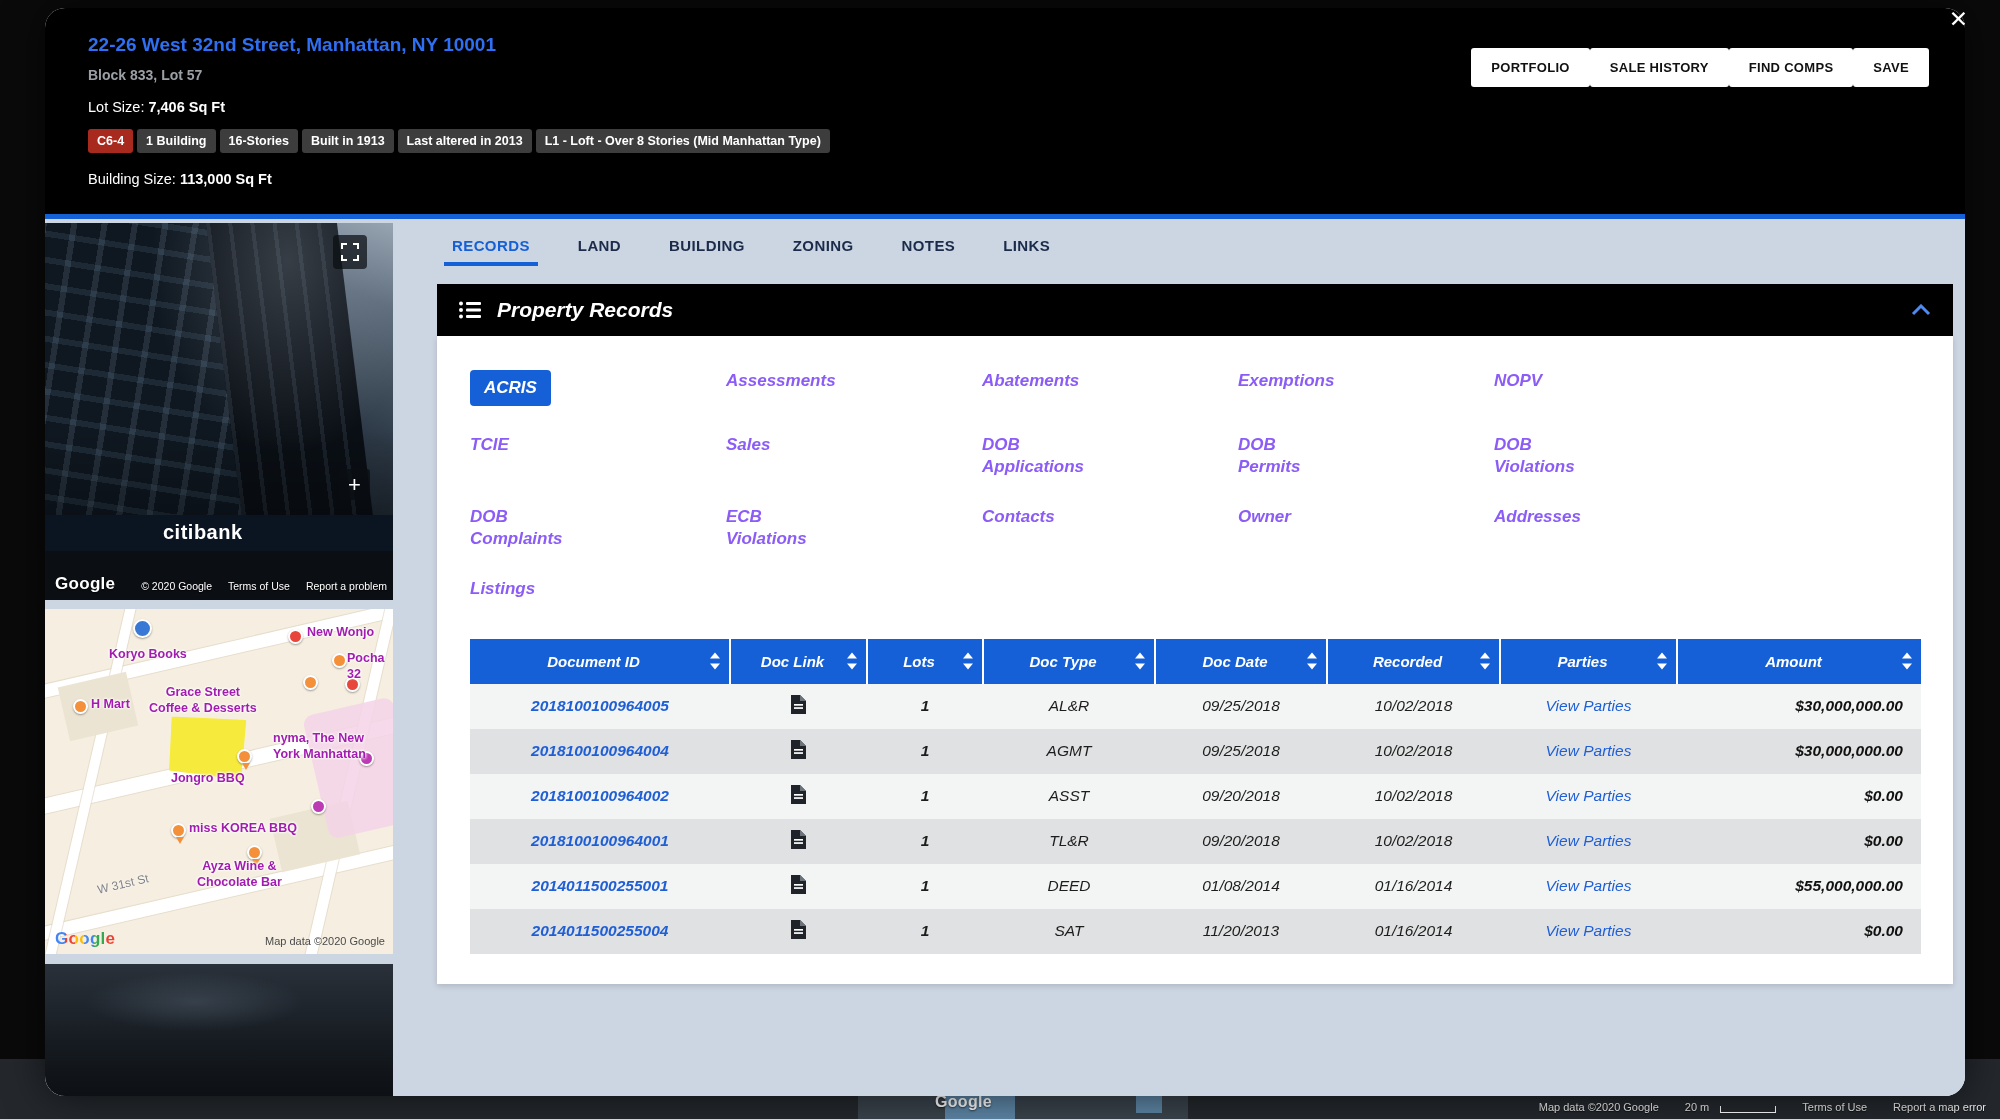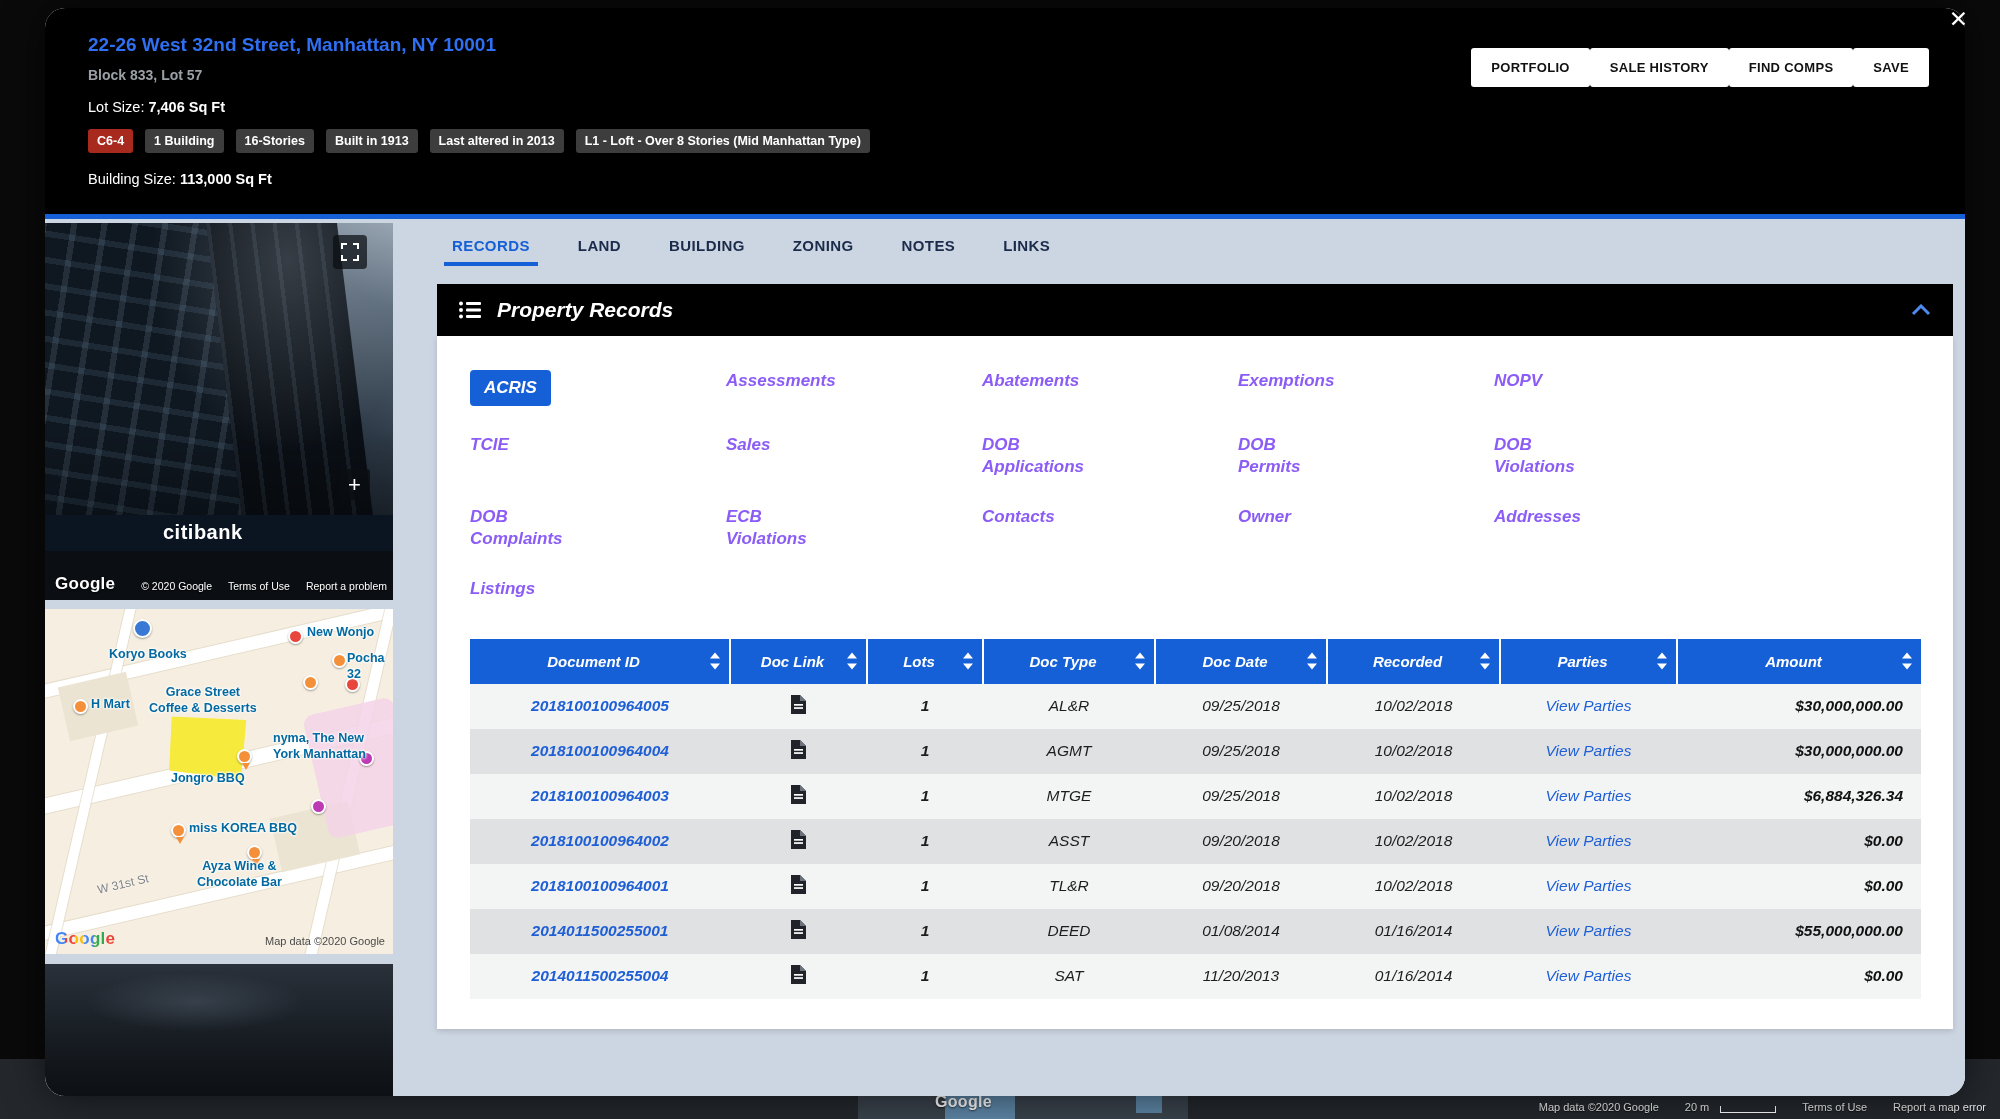--- a/index.html
+++ b/index.html
@@ -21,21 +21,21 @@
 
   
   .modal { position:absolute; left:45px; top:8px; width:1920px; height:1088px; background:#fff; border-radius:20px; overflow:hidden; display:flex; flex-direction:column; box-shadow:0 0 40px rgba(0,0,0,.6); }
 
   
   .hd { position:relative; background:#000; height:206px; padding:26px 36px 0 43px; flex:none; }
   .hd-title { color:#2f6ff2; font-size:19px; font-weight:700; margin-bottom:11px; }
   .hd-blocklot { color:#9aa0a6; font-size:14px; font-weight:700; margin-bottom:16px; }
   .hd-line { color:#fff; font-size:14.5px; margin-bottom:14px; }
   .hd-line b { font-weight:700; }
-  .hd-tags { display:flex; gap:12px; margin-bottom:18px;text-align:right; }
+  .hd-tags { display:flex; gap:4px; margin-bottom:18px;text-align:right; }
   .tagchip { background:#3d3d3d; color:#fff; font-size:12.5px; font-weight:700; padding:5px 9px; border-radius:3px; white-space:nowrap; }
   .tagchip.red { background:#a8291e; }
   .hd-buttons { position:absolute; top:40px; right:36px; display:flex; }
   .hd-btn { background:#fff; color:#111; border:none; font-family:inherit; font-size:13px; font-weight:700; letter-spacing:.3px; padding:12px 20px; border-radius:3px; cursor:pointer; white-space:nowrap; }
   .blue-divider { height:5px; background:#1560d6; flex:none; }
 
   
   .mbody { flex:1; display:flex; background:#ccd5e2; overflow:hidden; }
 
   
@@ -60,21 +60,21 @@
   .map { position:relative; margin-top:9px; height:345px; background:#f6efe1; overflow:hidden; cursor:grab; }
   .road { position:absolute; background:#fff; box-shadow:0 0 0 1px rgba(220,210,190,.6); }
   .road.r1 { left:-40px; top:34px; width:440px; height:13px; transform:rotate(-13deg); }
   .road.r2 { left:-40px; top:148px; width:440px; height:15px; transform:rotate(-13deg); }
   .road.r3 { left:-40px; top:276px; width:440px; height:13px; transform:rotate(-13deg); }
   .road.r4 { left:40px; top:-40px; width:10px; height:430px; transform:rotate(13deg); }
   .road.r5 { left:300px; top:-40px; width:11px; height:430px; transform:rotate(13deg); }
   .blk { position:absolute; background:#ece4d2; transform:rotate(-13deg); }
   .pink-zone { position:absolute; right:-14px; top:96px; width:92px; height:126px; background:rgba(244,211,231,.85); border-radius:10px; transform:rotate(-13deg); }
   .lot-poly { position:absolute; left:122px; top:104px; width:82px; height:70px; background:#f6ea3c; clip-path:polygon(10% 0, 100% 16%, 86% 100%, 0 76%); filter:drop-shadow(0 0 1px #bfae12); transform:rotate(-6deg); }
-  .poi { position:absolute; color:#0369a1; font-size:12.5px; font-weight:600; line-height:1.25; white-space:pre-line; text-shadow:0 0 3px #fff,0 0 3px #fff,0 0 3px #fff; }
+  .poi { position:absolute; color:#a21caf; font-size:12.5px; font-weight:600; line-height:1.25; white-space:pre-line; text-shadow:0 0 3px #fff,0 0 3px #fff,0 0 3px #fff; }
   .poi.center { text-align:center; }
   .mk { position:absolute; width:15px; height:15px; border-radius:50%; background:#f4903a; border:2px solid #fff; box-shadow:0 1px 2px rgba(0,0,0,.35); }
   .mk.red { background:#e8453c; }
   .mk.purple { background:#bd3ab5; }
   .mk.blue { background:#3a78d6; width:19px; height:19px; }
   .mk.pin::after { content:""; position:absolute; left:3px; top:12px; border:4px solid transparent; border-top:7px solid #f4903a; }
   .street-label { position:absolute; left:52px; top:268px; color:#80838a; font-size:12px; transform:rotate(-13deg); text-shadow:0 0 2px #fff; }
   .map-google { position:absolute; left:10px; bottom:5px; font-size:17px; font-weight:700; letter-spacing:.3px; background:linear-gradient(90deg,#4285F4 0%,#4285F4 17%,#EA4335 17%,#EA4335 33%,#FBBC05 33%,#FBBC05 48%,#4285F4 48%,#4285F4 64%,#34A853 64%,#34A853 82%,#EA4335 82%); -webkit-background-clip:text; background-clip:text; color:transparent; }
   .map-attrib { position:absolute; right:8px; bottom:7px; color:#4a4a4a; font-size:11px; }
 
@@ -343,35 +343,20 @@
                           <rect x="3" y="12.2" width="9" height="1.7" fill="#fff"></rect>
                         </svg></span></td>
                   <td class="c-lots">1</td>
                   <td>AGMT</td>
                   <td>09/25/2018</td>
                   <td>10/02/2018</td>
                   <td class="c-parties">View Parties</td>
                   <td class="c-amount">$30,000,000.00</td>
                 </tr>
                 <tr>
-                  <td class="c-docid">2018100100964003</td>
-                  <td><span class="file-icon"><svg width="15" height="19" viewBox="0 0 15 19">
-                          <path d="M0 0h9l6 6v13H0z" fill="#20242a"></path>
-                          <path d="M9 0l6 6H9z" fill="#6d737b"></path>
-                          <rect x="3" y="9" width="9" height="1.7" fill="#fff"></rect>
-                          <rect x="3" y="12.2" width="9" height="1.7" fill="#fff"></rect>
-                        </svg></span></td>
-                  <td class="c-lots">1</td>
-                  <td>MTGE</td>
-                  <td>09/25/2018</td>
-                  <td>10/02/2018</td>
-                  <td class="c-parties">View Parties</td>
-                  <td class="c-amount">$6,884,326.34</td>
-                </tr>
-                <tr>
                   <td class="c-docid">2018100100964002</td>
                   <td><span class="file-icon"><svg width="15" height="19" viewBox="0 0 15 19">
                           <path d="M0 0h9l6 6v13H0z" fill="#20242a"></path>
                           <path d="M9 0l6 6H9z" fill="#6d737b"></path>
                           <rect x="3" y="9" width="9" height="1.7" fill="#fff"></rect>
                           <rect x="3" y="12.2" width="9" height="1.7" fill="#fff"></rect>
                         </svg></span></td>
                   <td class="c-lots">1</td>
                   <td>ASST</td>
                   <td>09/20/2018</td>

